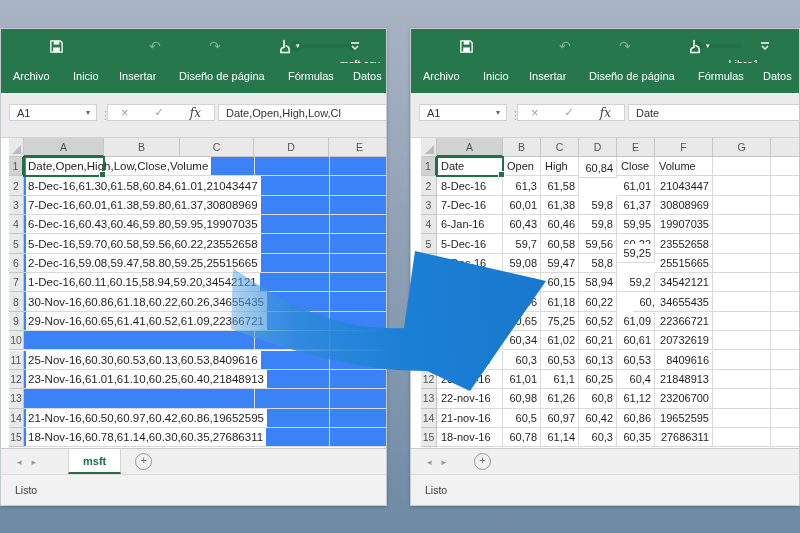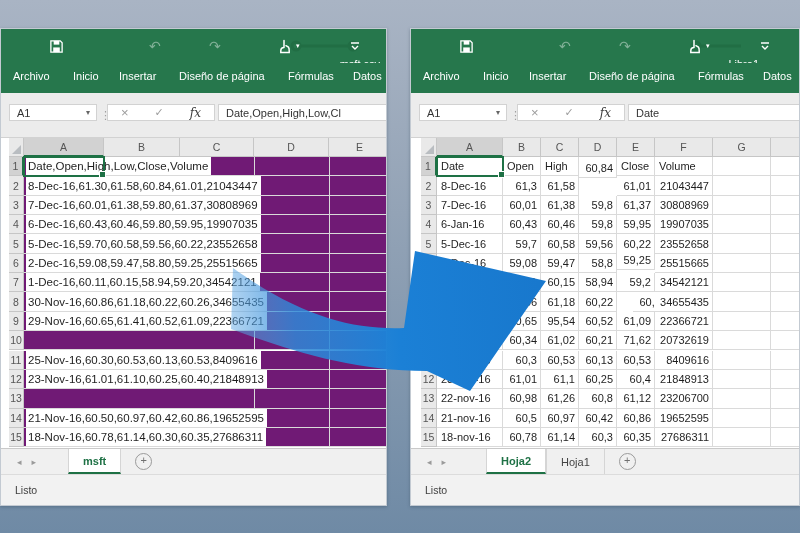--- a/index.html
+++ b/index.html
@@ -37,21 +37,21 @@
   .hcell,.rncell{position:absolute;box-sizing:border-box;background:#e9e9e9;border-right:1px solid #c6c6c6;border-bottom:1px solid #c6c6c6;
     font-size:10.5px;color:#555;display:flex;align-items:center;justify-content:center;}
   .hcell.sel{background:#d2d2d2;border-bottom:2px solid #1e7145;}
   .rncell.sel{background:#d2d2d2;border-right:2px solid #1e7145;}
   .corner{position:absolute;box-sizing:border-box;background:#e9e9e9;border-right:1px solid #c6c6c6;border-bottom:1px solid #c6c6c6;}
   .corner:after{content:"";position:absolute;right:2px;bottom:2px;border-left:9px solid transparent;border-bottom:9px solid #b9bdc1;}
   .cell{position:absolute;box-sizing:border-box;border-right:1px solid #dadada;border-bottom:1px solid #dadada;
     font-size:11px;color:#1e1e1e;display:flex;align-items:center;overflow:hidden;background:#fff;}
   .cell.num{justify-content:flex-end;padding-right:3px;}
   .cell.txt{justify-content:flex-start;padding-left:4px;}
-  .rowline{position:absolute;box-sizing:border-box;border-bottom:1px solid #dadada;background:#701a75;}
+  .rowline{position:absolute;box-sizing:border-box;border-bottom:1px solid #dadada;background:#3b82f6;}
   .rowtext{position:absolute;left:2px;top:0;height:100%;display:flex;align-items:center;
     font-size:11.5px;color:#1e1e1e;white-space:nowrap;background:#fff;padding:0 3px 0 2px;z-index:2;}
   .vline{position:absolute;top:0;bottom:0;width:1px;background:#dadada;z-index:1;}
   .selbox{position:absolute;border:2px solid #1e7145;box-sizing:border-box;z-index:3;background:transparent;}
   .selbox .handle{position:absolute;right:-3px;bottom:-3px;width:5px;height:5px;background:#1e7145;border:1px solid #fff;}
   
   .tabbar{position:absolute;left:0;top:419px;right:0;height:26px;background:#f0f0f0;border-top:1px solid #c9c9c9;box-sizing:border-box;display:flex;align-items:stretch;}
   .navarrows{display:flex;align-items:center;gap:10px;color:#9a9a9a;font-size:9px;padding:0 14px 0 16px;}
   .stab{display:flex;align-items:center;padding:0 14px;font-size:11px;color:#444;border-right:1px solid #d5d5d5;border-left:1px solid #d5d5d5;position:relative;}
   .stab.active{background:#ffffff;color:#1e7145;font-weight:bold;border-bottom:2px solid #1e7145;box-sizing:border-box;}
@@ -346,21 +346,21 @@
       <div class="cell num" style="left: 168px; top: 96.4px; width: 38px; height: 19.35px;">59,56</div>
       <div class="cell num" style="left: 206px; top: 96.4px; width: 38px; height: 19.35px;">60,22</div>
       <div class="cell num" style="left: 244px; top: 96.4px; width: 58px; height: 19.35px;">23552658</div>
       <div class="cell num" style="left: 302px; top: 96.4px; width: 58px; height: 19.35px;"></div>
       <div class="cell num" style="left: 360px; top: 96.4px; width: 32px; height: 19.35px;"></div>
       <div class="rncell" style="left: 10px; top: 115.75px; width: 16px; height: 19.35px;">6</div>
       <div class="cell txt" style="left: 26px; top: 115.75px; width: 66px; height: 19.35px;">2-Dec-16</div>
       <div class="cell num" style="left: 92px; top: 115.75px; width: 38px; height: 19.35px;">59,08</div>
       <div class="cell num" style="left: 130px; top: 115.75px; width: 38px; height: 19.35px;">59,47</div>
       <div class="cell num" style="left: 168px; top: 115.75px; width: 38px; height: 19.35px;">58,8</div>
-      <div class="cell num" style="left: 206px; top: 113px; width: 38px; height: 19.35px;">59,25</div>
+      <div class="cell num" style="left: 206px; top: 106px; width: 38px; height: 19.35px;">59,25</div>
       <div class="cell num" style="left: 244px; top: 115.75px; width: 58px; height: 19.35px;">25515665</div>
       <div class="cell num" style="left: 302px; top: 115.75px; width: 58px; height: 19.35px;"></div>
       <div class="cell num" style="left: 360px; top: 115.75px; width: 32px; height: 19.35px;"></div>
       <div class="rncell" style="left: 10px; top: 135.1px; width: 16px; height: 19.35px;">7</div>
       <div class="cell txt" style="left: 26px; top: 135.1px; width: 66px; height: 19.35px;">1-Dec-16</div>
       <div class="cell num" style="left: 92px; top: 135.1px; width: 38px; height: 19.35px;">60,11</div>
       <div class="cell num" style="left: 130px; top: 135.1px; width: 38px; height: 19.35px;">60,15</div>
       <div class="cell num" style="left: 168px; top: 135.1px; width: 38px; height: 19.35px;">58,94</div>
       <div class="cell num" style="left: 206px; top: 135.1px; width: 38px; height: 19.35px;">59,2</div>
       <div class="cell num" style="left: 244px; top: 135.1px; width: 58px; height: 19.35px;">34542121</div>
@@ -371,32 +371,32 @@
       <div class="cell num" style="left: 92px; top: 154.45px; width: 38px; height: 19.35px;">60,86</div>
       <div class="cell num" style="left: 130px; top: 154.45px; width: 38px; height: 19.35px;">61,18</div>
       <div class="cell num" style="left: 168px; top: 154.45px; width: 38px; height: 19.35px;">60,22</div>
       <div class="cell num" style="left: 206px; top: 154.45px; width: 38px; height: 19.35px; margin-left: 16px;">60,26</div>
       <div class="cell num" style="left: 244px; top: 154.45px; width: 58px; height: 19.35px;">34655435</div>
       <div class="cell num" style="left: 302px; top: 154.45px; width: 58px; height: 19.35px;"></div>
       <div class="cell num" style="left: 360px; top: 154.45px; width: 32px; height: 19.35px;"></div>
       <div class="rncell" style="left: 10px; top: 173.8px; width: 16px; height: 19.35px;">9</div>
       <div class="cell txt" style="left: 26px; top: 173.8px; width: 66px; height: 19.35px;">29-nov-16</div>
       <div class="cell num" style="left: 92px; top: 173.8px; width: 38px; height: 19.35px;">60,65</div>
-      <div class="cell num" style="left: 130px; top: 173.8px; width: 38px; height: 19.35px;">95,54</div>
+      <div class="cell num" style="left: 130px; top: 173.8px; width: 38px; height: 19.35px;">75,25</div>
       <div class="cell num" style="left: 168px; top: 173.8px; width: 38px; height: 19.35px;">60,52</div>
       <div class="cell num" style="left: 206px; top: 173.8px; width: 38px; height: 19.35px;">61,09</div>
       <div class="cell num" style="left: 244px; top: 173.8px; width: 58px; height: 19.35px;">22366721</div>
       <div class="cell num" style="left: 302px; top: 173.8px; width: 58px; height: 19.35px;"></div>
       <div class="cell num" style="left: 360px; top: 173.8px; width: 32px; height: 19.35px;"></div>
       <div class="rncell" style="left: 10px; top: 193.15px; width: 16px; height: 19.35px;">10</div>
       <div class="cell txt" style="left: 26px; top: 193.15px; width: 66px; height: 19.35px;">28-nov-16</div>
       <div class="cell num" style="left: 92px; top: 193.15px; width: 38px; height: 19.35px;">60,34</div>
       <div class="cell num" style="left: 130px; top: 193.15px; width: 38px; height: 19.35px;">61,02</div>
       <div class="cell num" style="left: 168px; top: 193.15px; width: 38px; height: 19.35px;">60,21</div>
-      <div class="cell num" style="left: 206px; top: 193.15px; width: 38px; height: 19.35px;">71,62</div>
+      <div class="cell num" style="left: 206px; top: 193.15px; width: 38px; height: 19.35px;">60,61</div>
       <div class="cell num" style="left: 244px; top: 193.15px; width: 58px; height: 19.35px;">20732619</div>
       <div class="cell num" style="left: 302px; top: 193.15px; width: 58px; height: 19.35px;"></div>
       <div class="cell num" style="left: 360px; top: 193.15px; width: 32px; height: 19.35px;"></div>
       <div class="rncell" style="left: 10px; top: 212.5px; width: 16px; height: 19.35px;">11</div>
       <div class="cell txt" style="left: 26px; top: 212.5px; width: 66px; height: 19.35px;">25-nov-16</div>
       <div class="cell num" style="left: 92px; top: 212.5px; width: 38px; height: 19.35px;">60,3</div>
       <div class="cell num" style="left: 130px; top: 212.5px; width: 38px; height: 19.35px;">60,53</div>
       <div class="cell num" style="left: 168px; top: 212.5px; width: 38px; height: 19.35px;">60,13</div>
       <div class="cell num" style="left: 206px; top: 212.5px; width: 38px; height: 19.35px;">60,53</div>
       <div class="cell num" style="left: 244px; top: 212.5px; width: 58px; height: 19.35px;">8409616</div>
@@ -440,24 +440,20 @@
       <div class="cell num" style="left: 360px; top: 289.9px; width: 32px; height: 19.35px;"></div>
       <div class="selbox" style="left: 25px; top: 18px; width: 68px; height: 21.35px;">
         <div class="handle"></div>
       </div>
     </div>
   <div class="tabbar">
     <div class="navarrows">
       <span>◂</span>
       <span>▸</span>
     </div>
-    <div id="tabs-right" style="display:flex;margin-left:26px;">
-        <div class="stab active">Hoja2</div>
-        <div class="stab">Hoja1</div>
-      </div>
     <div class="addsheet">
         <div class="circ">+</div>
       </div>
   </div>
   <div class="statusbar">
     <div class="status-text">Listo</div>
   </div>
 </div>
 
 <svg id="arrow-overlay" width="800" height="533" viewBox="0 0 800 533">

